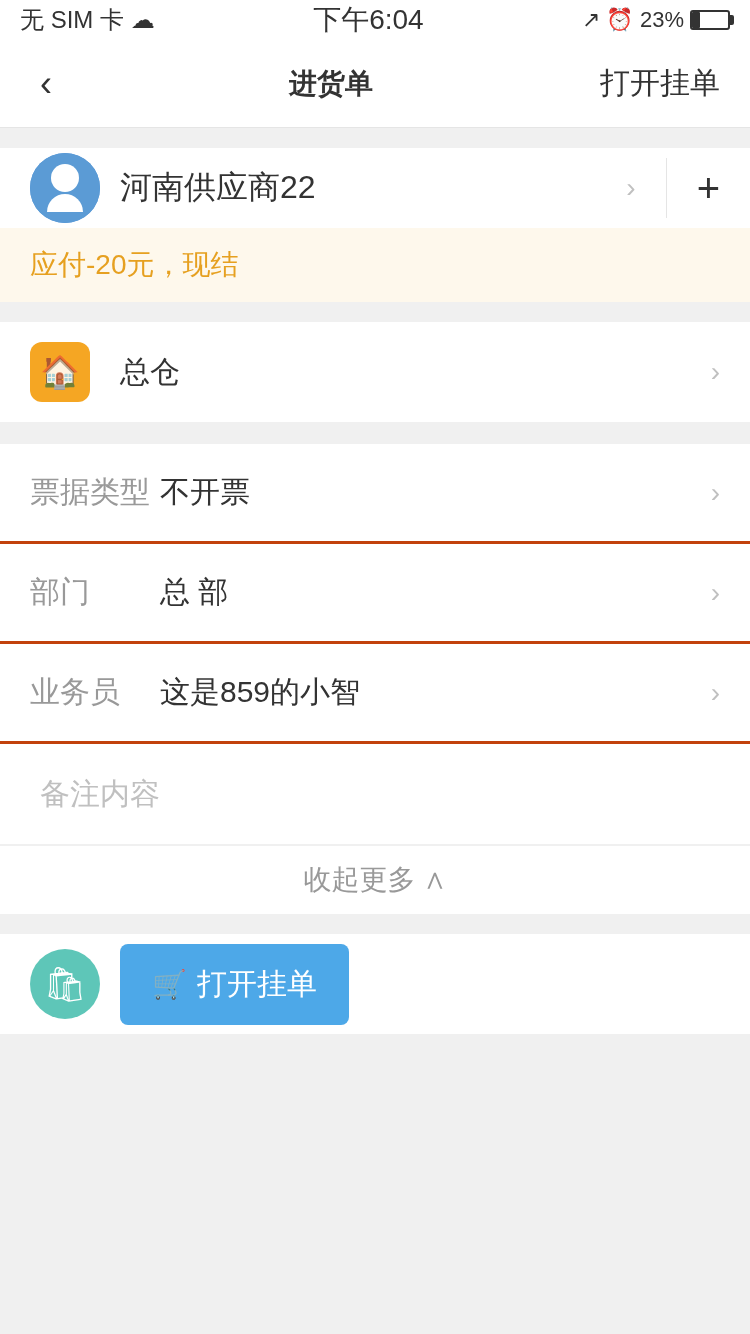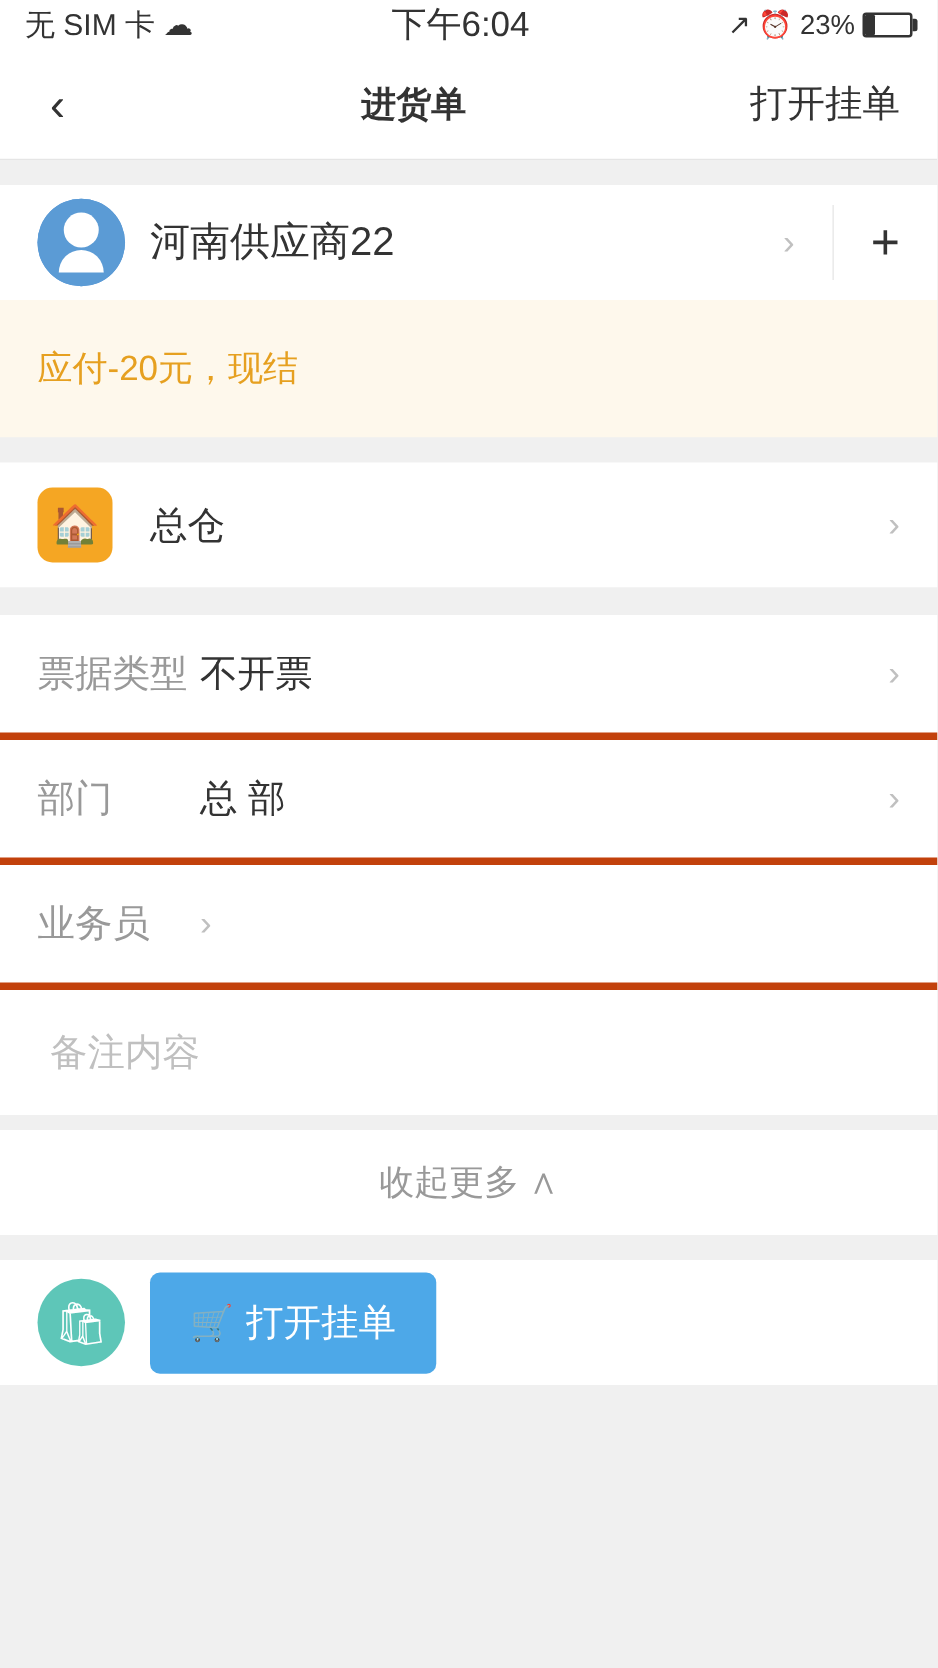--- a/index.html
+++ b/index.html
@@ -88,21 +88,21 @@
       height: 20px;
       background: #f0f0f0;
     }
 
     
     .supplier-section {
       background: #fff;
       display: flex;
       align-items: center;
       padding: 0 30px;
-      height: 92px;
+      height: 80px;
     }
     .supplier-avatar {
       width: 70px;
       height: 70px;
       border-radius: 50%;
       background: #4a90d9;
       display: flex;
       align-items: center;
       justify-content: center;
       margin-right: 20px;
@@ -153,36 +153,36 @@
     }
     .supplier-divider {
       width: 1px;
       height: 60px;
       background: #e5e5e5;
     }
 
     
     .alert-banner {
       background: #fef8ec;
-      padding: 36px 30px;
+      padding: 18px 30px;
       font-size: 28px;
       color: #e6a020;
     }
 
     
     .row-section {
       background: #fff;
       margin-top: 2px;
     }
     .row-item {
       display: flex;
       align-items: center;
       padding: 0 30px;
       height: 100px;
-      border-bottom: 6px solid #c2410c;
+      border-bottom: 3px solid #c2410c;
       cursor: pointer;
     }
     .row-item:last-child { border-bottom: none; }
     .row-icon {
       width: 60px;
       height: 60px;
       border-radius: 12px;
       background: #f5a623;
       display: flex;
       align-items: center;
@@ -229,22 +229,22 @@
       color: #333;
       margin-left: 10px;
     }
 
     
     .collapse-section {
       background: #fff;
       display: flex;
       align-items: center;
       justify-content: center;
-      height: 84px;
-      margin-top: 12px;
+      height: 68px;
+      margin-top: 2px;
       cursor: pointer;
     }
     .collapse-text {
       font-size: 28px;
       color: #999;
     }
 
     
     .bottom-section {
       background: #fff;
@@ -361,20 +361,21 @@
   </div>
 
   <div class="row-item">
     <span class="row-label">部门</span>
     <span class="row-value">总 部</span>
     <span class="row-chevron">›</span>
   </div>
 
   <div class="row-item">
     <span class="row-label">业务员</span>
+    <span class="row-value">这是859的小智</span>
     <span class="row-chevron">›</span>
   </div>
 
   <div class="row-item">
     <span class="row-value placeholder">备注内容</span>
   </div>
 </div>
 
 <div class="collapse-section">
   <span class="collapse-text">收起更多 ∧</span>

